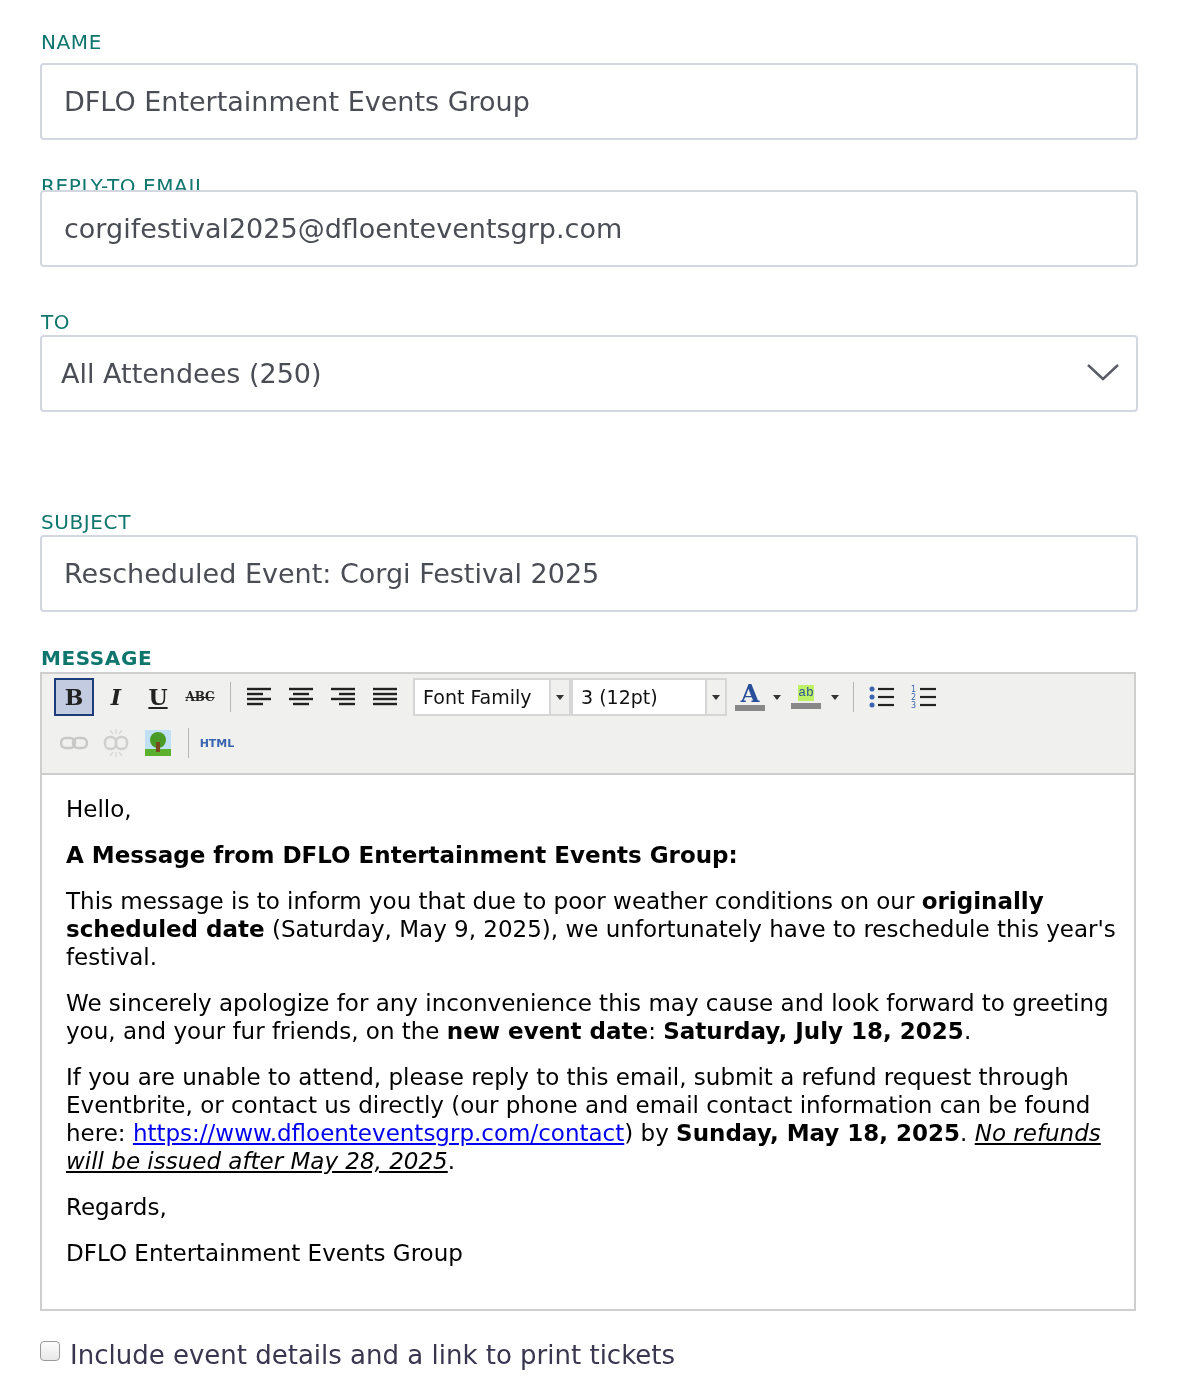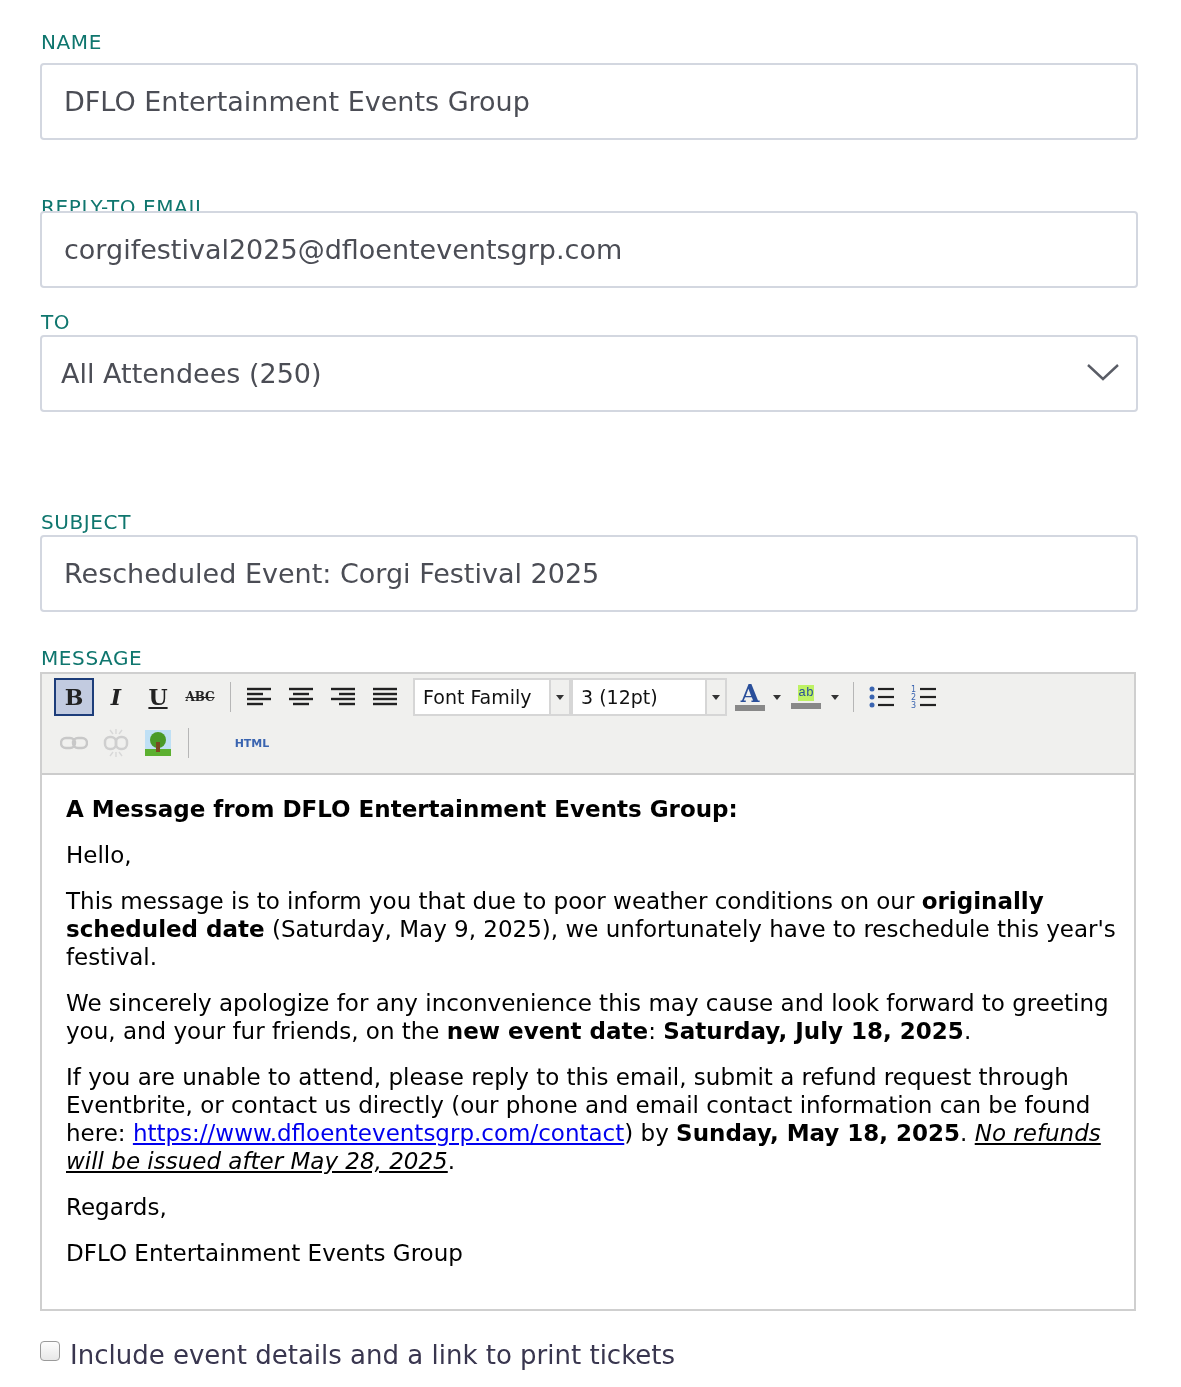--- a/index.html
+++ b/index.html
@@ -71,39 +71,39 @@
     }
   </style>
 </head>
 <body>
 
 <div class="label" style="top:30px;">NAME</div>
 <div class="field" style="top:63px;">
   <span>DFLO Entertainment Events Group</span>
 </div>
 
-<div class="label" style="top:174px;margin-top:21px;">REPLY-TO EMAIL</div>
-<div class="field" style="top:211px;text-align:right;">
+<div class="label" style="top:174px;">REPLY-TO EMAIL</div>
+<div class="field" style="top:190px;text-align:right;">
   <span>corgifestival2025@dfloenteventsgrp.com</span>
 </div>
 
 <div class="label" style="top:310px;">TO</div>
 <div class="field select" style="top:335px;">
   <span>All Attendees (250)</span>
   <svg class="chevron" viewBox="0 0 34 22">
     <polyline points="2,4 17,18 32,4" fill="none" stroke="#5a5d66" stroke-width="2.4"></polyline>
   </svg>
 </div>
 
 <div class="label" style="top:510px;">SUBJECT</div>
 <div class="field" style="top:535px;">
   <span>Rescheduled Event: Corgi Festival 2025</span>
 </div>
 
-<div class="label" style="top:646px;">MESSAGE</div>
+<div class="label" style="top:646px;font-weight:bold;">MESSAGE</div>
 
 <div class="editor-wrap">
   <div class="toolbar">
     <div class="tb-row" style="top:4px;">
       <div class="tb-btn active" style="font-weight:bold;">B</div>
       <div class="tb-btn" style="font-style:italic;font-weight:bold;">I</div>
       <div class="tb-btn" style="text-decoration:underline;font-weight:bold;">U</div>
       <div class="tb-btn" style="font-size:12px;text-decoration:line-through;font-weight:bold;">ABC</div>
       <div class="tb-sep"></div>
       <div class="tb-btn">
@@ -225,27 +225,27 @@
       </div>
       <div class="tb-btn">
         <svg width="26" height="26">
             <rect x="0" y="0" width="26" height="26" fill="#bfe0f5"></rect>
             <rect x="0" y="19" width="26" height="7" fill="#5cb030"></rect>
             <circle cx="13" cy="10" r="8" fill="#4a9a28"></circle>
             <rect x="11" y="12" width="4" height="10" fill="#7a4a20"></rect>
           </svg>
       </div>
       <div class="tb-sep"></div>
-      <div class="tb-btn" style="font-family:'DejaVu Sans',sans-serif;font-size:11px;font-weight:bold;color:#3a64b0;margin-left:35px;">HTML</div>
+      <div class="tb-btn" style="font-family:'DejaVu Sans',sans-serif;font-size:11px;font-weight:bold;color:#3a64b0;">HTML</div>
     </div>
   </div>
 
   <div class="content">
+    <p>Hello,</p>
     <p style="font-weight:bold;">A Message from DFLO Entertainment Events Group:</p>
-    <p>Hello,</p>
     <p><span>This message is to inform you that due to poor weather conditions on our </span><b>originally scheduled date</b><span> (Saturday, May 9, 2025), we unfortunately have to reschedule this year's festival.</span></p>
     <p><span>We sincerely apologize for any inconvenience this may cause and look forward to greeting you, and your fur friends, on the </span><b>new event date</b><span>: </span><b>Saturday, July 18, 2025</b><span>.</span></p>
     <p><span>If you are unable to attend, please reply to this email, submit a refund request through Eventbrite, or contact us directly (our phone and email contact information can be found here: </span><a>https://www.dfloenteventsgrp.com/contact</a><span>) by </span><b>Sunday, May 18, 2025</b><span>. </span><span class="u-i">No refunds will be issued after May 28, 2025</span><span>.</span></p>
     <p>Regards,</p>
     <p>DFLO Entertainment Events Group</p>
   </div>
 </div>
 
 <div class="check-row">
   <div class="checkbox"></div>

